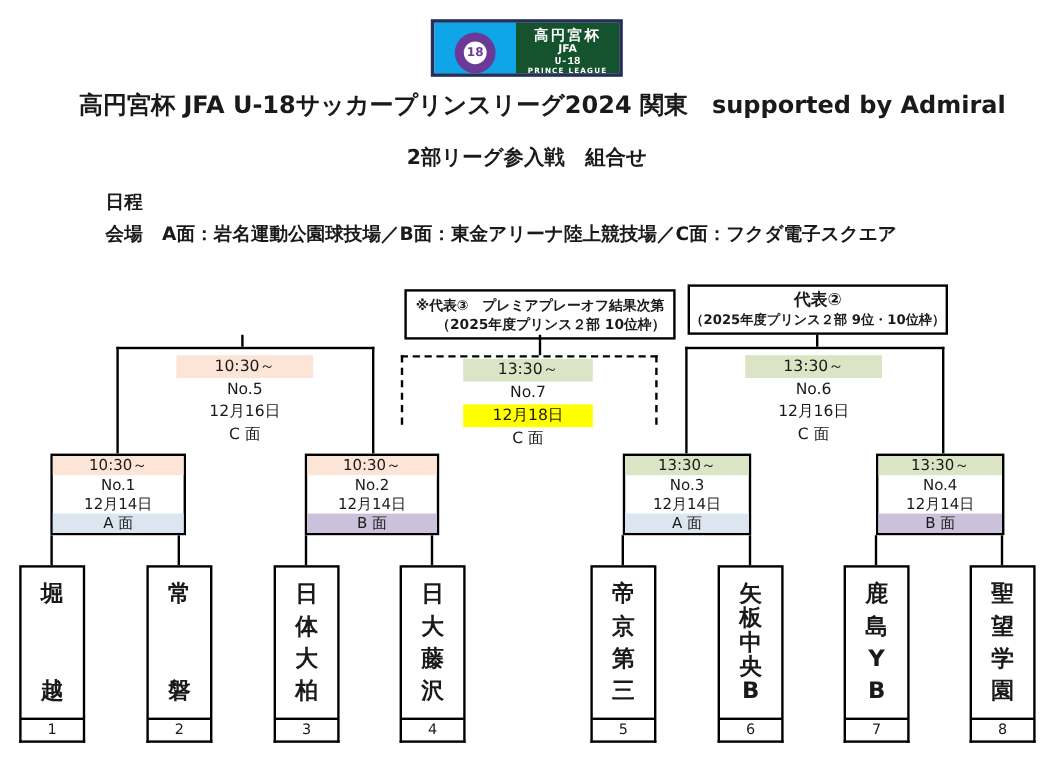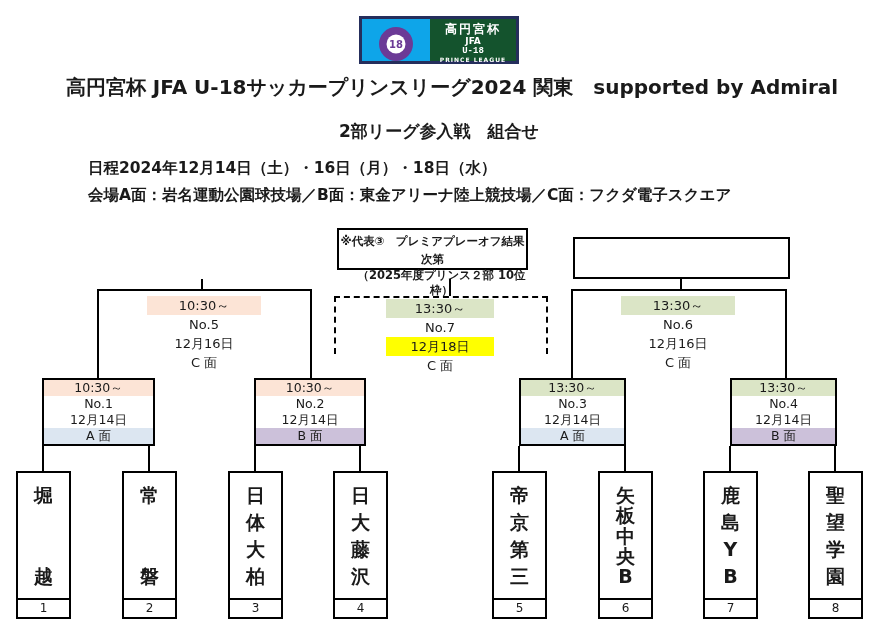--- a/index.html
+++ b/index.html
@@ -21,21 +21,21 @@
   .logo-u18 { font-size:9px; font-weight:bold; line-height:10px;font-family:Liberation Mono, monospace; }
   .logo-pl { font-size:6px; font-weight:bold; line-height:8px; letter-spacing:1px; }
 
   
   .main-title { position:absolute; top:74px; width:100%; text-align:center;
                 font-size:20px; font-weight:bold; white-space:nowrap;margin-left:13px; }
   .sub-title  { position:absolute; top:101px; width:100%; text-align:center;
                 font-size:17px; font-weight:bold;margin-top:19px; }
   .info { position:absolute; left:88px; top:155px; font-size:15.5px; font-weight:bold; }
   .info-row { display:flex; line-height:27px; white-space:nowrap; }
-  .info-label { }
+  .info-label { margin-right:16px; }
 
   
   .hdr { position:absolute; border:2px solid #000; background:#fff; text-align:center; padding-top:2px; }
   .hdr-title { font-size:14px; font-weight:bold; line-height:18px; }
   .hdr-sub   { font-size:11px; font-weight:bold; line-height:15px; }
   .hdr-mid .hdr-title { font-size:11.5px; line-height:18px; }
   .hdr-mid .hdr-sub   { font-size:11.5px;margin-left:18px; }
 
   
   .ln  { position:absolute; background:#000; }
@@ -78,33 +78,34 @@
       <div class="logo-pl">PRINCE LEAGUE</div>
     </div>
   </div>
 
   <div class="main-title">高円宮杯 JFA U-18サッカープリンスリーグ2024 関東　supported by Admiral</div>
   <div class="sub-title">2部リーグ参入戦　組合せ</div>
 
   <div class="info">
     <div class="info-row">
       <span class="info-label">日程</span>
-      <span>2024年12月14日（土）・16日（月）・18日（水）</span>
     </div>
     <div class="info-row">
       <span class="info-label">会場</span>
       <span>A面：岩名運動公園球技場／B面：東金アリーナ陸上競技場／C面：フクダ電子スクエア</span>
     </div>
   </div>
 
-  <div class="hdr hdr-mid" style="left:337px;top:228px;width:191px;height:42px">
+  <div class="hdr hdr-mid" style="left:337px;top:241px;width:226px;height:42px">
     <div class="hdr-title">※代表③　プレミアプレーオフ結果次第</div>
     <div class="hdr-sub">（2025年度プリンス２部 10位枠）</div>
   </div>
   <div class="hdr" style="left:573px;top:237px;width:217px;height:42px">
+    <div class="hdr-title">代表②</div>
+    <div class="hdr-sub">（2025年度プリンス２部 9位・10位枠）</div>
   </div>
 
   <div class="ln" style="left:201px;top:279px;width:2px;height:10px"></div>
   <div class="ln" style="left:97px;top:289px;width:215px;height:2px"></div>
   <div class="ln" style="left:97px;top:289px;width:2px;height:89px"></div>
   <div class="ln" style="left:310px;top:289px;width:2px;height:89px"></div>
 
   <div class="ln" style="left:680px;top:279px;width:2px;height:10px"></div>
   <div class="ln" style="left:571px;top:289px;width:216px;height:2px"></div>
   <div class="ln" style="left:571px;top:289px;width:2px;height:89px"></div>

